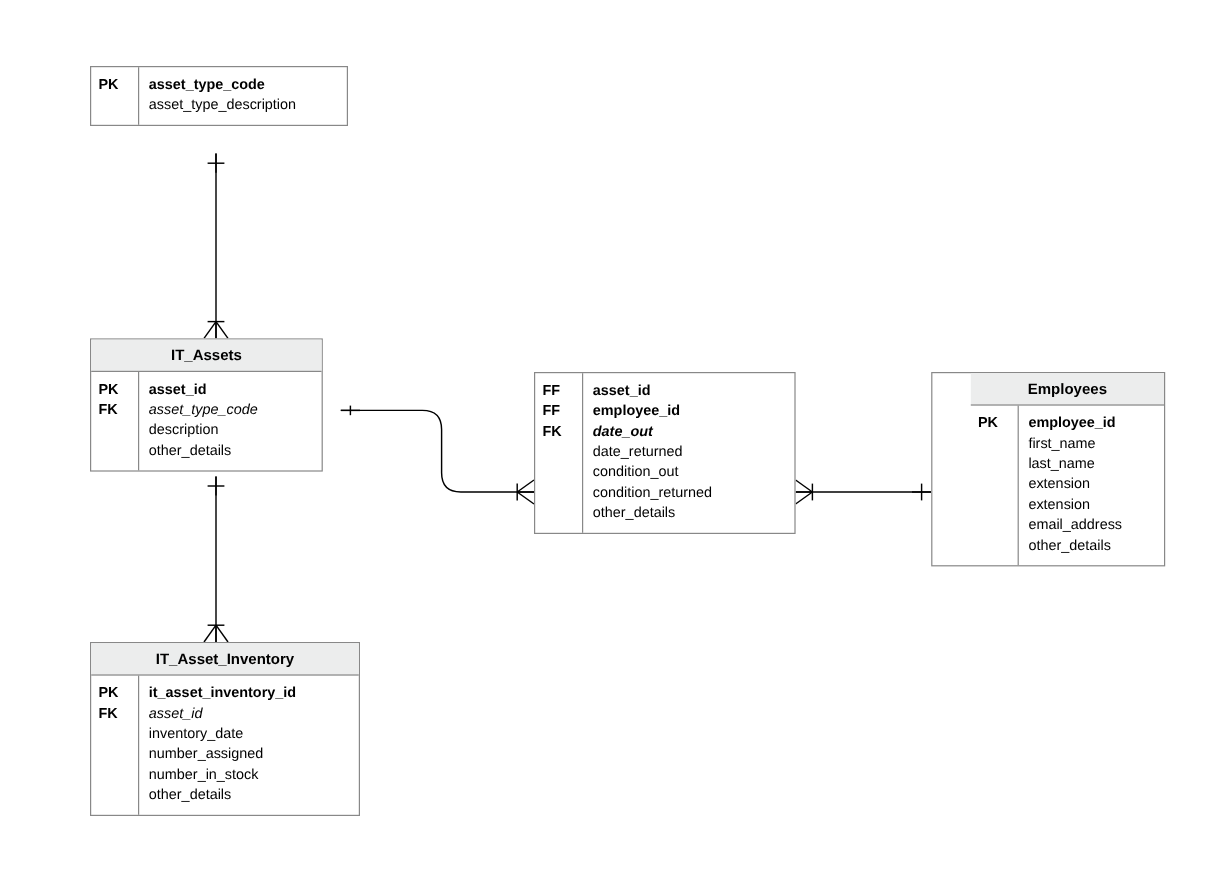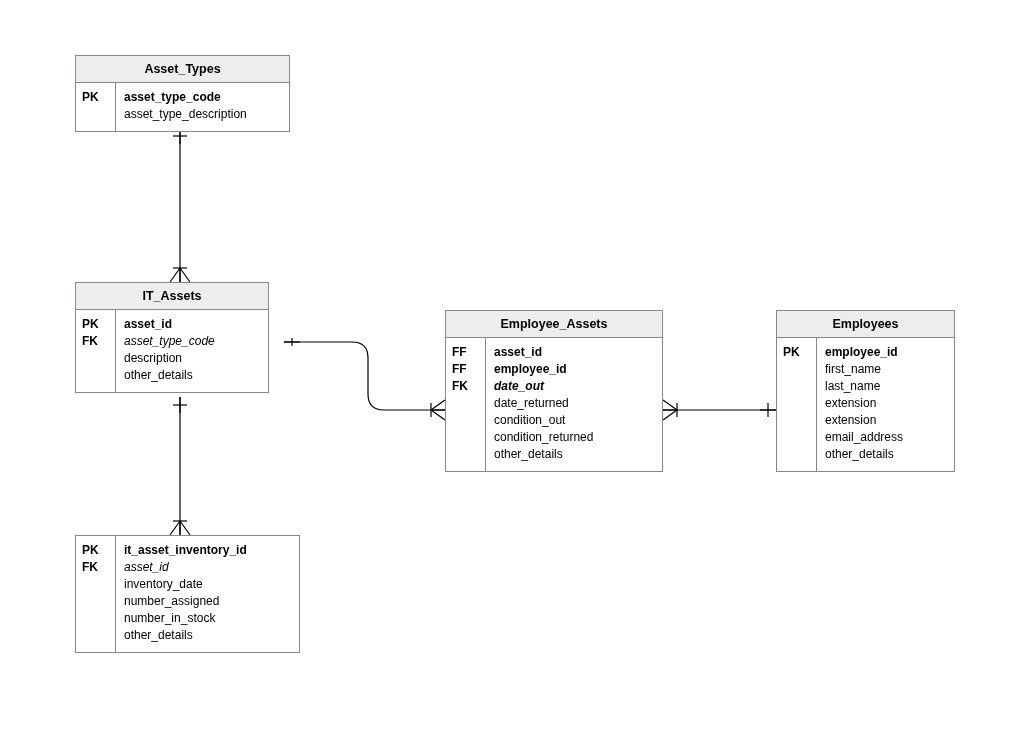--- a/index.html
+++ b/index.html
@@ -111,21 +111,20 @@
     <path d="M 776 410 L 760 410"></path>
 
     <path d="M 677 403 L 677 417"></path>
     <path d="M 677 410 L 663 400"></path>
     <path d="M 677 410 L 663 420"></path>
     <path d="M 677 410 L 663 410"></path>
   </g>
 </svg>
 
 <div class="entity" style="left:75px; top:55px; width:215px;">
-  <div class="title">Asset_Types</div>
   <div class="body">
     <div class="keys">
       <div class="row key">PK</div>
       <div class="row key"></div>
     </div>
     <div class="fields">
       <div class="row pkfield">asset_type_code</div>
       <div class="row">asset_type_description</div>
     </div>
   </div>
@@ -143,20 +142,21 @@
     <div class="fields">
       <div class="row pkfield">asset_id</div>
       <div class="row fkfield">asset_type_code</div>
       <div class="row">description</div>
       <div class="row">other_details</div>
     </div>
   </div>
 </div>
 
 <div class="entity" style="left:75px; top:535px; width:225px;">
+  <div class="title">IT_Asset_Inventory</div>
   <div class="body">
     <div class="keys">
       <div class="row key">PK</div>
       <div class="row key">FK</div>
       <div class="row key"></div>
       <div class="row key"></div>
       <div class="row key"></div>
       <div class="row key"></div>
     </div>
     <div class="fields">
@@ -164,21 +164,20 @@
       <div class="row fkfield">asset_id</div>
       <div class="row">inventory_date</div>
       <div class="row">number_assigned</div>
       <div class="row">number_in_stock</div>
       <div class="row">other_details</div>
     </div>
   </div>
 </div>
 
 <div class="entity" style="left:445px; top:310px; width:218px;">
-  <div class="title">Employee_Assets</div>
   <div class="body">
     <div class="keys">
       <div class="row key">FF</div>
       <div class="row key">FF</div>
       <div class="row key">FK</div>
       <div class="row key"></div>
       <div class="row key"></div>
       <div class="row key"></div>
       <div class="row key"></div>
     </div>
@@ -187,21 +186,21 @@
       <div class="row pkfield">employee_id</div>
       <div class="row pkfkfield">date_out</div>
       <div class="row">date_returned</div>
       <div class="row">condition_out</div>
       <div class="row">condition_returned</div>
       <div class="row">other_details</div>
     </div>
   </div>
 </div>
 
-<div class="entity" style="left:776px; top:310px; width:179px;">
+<div class="entity" style="left:776px; top:310px; width:195px;padding-left:32px;">
   <div class="title">Employees</div>
   <div class="body">
     <div class="keys">
       <div class="row key">PK</div>
       <div class="row key"></div>
       <div class="row key"></div>
       <div class="row key"></div>
       <div class="row key"></div>
       <div class="row key"></div>
       <div class="row key"></div>

